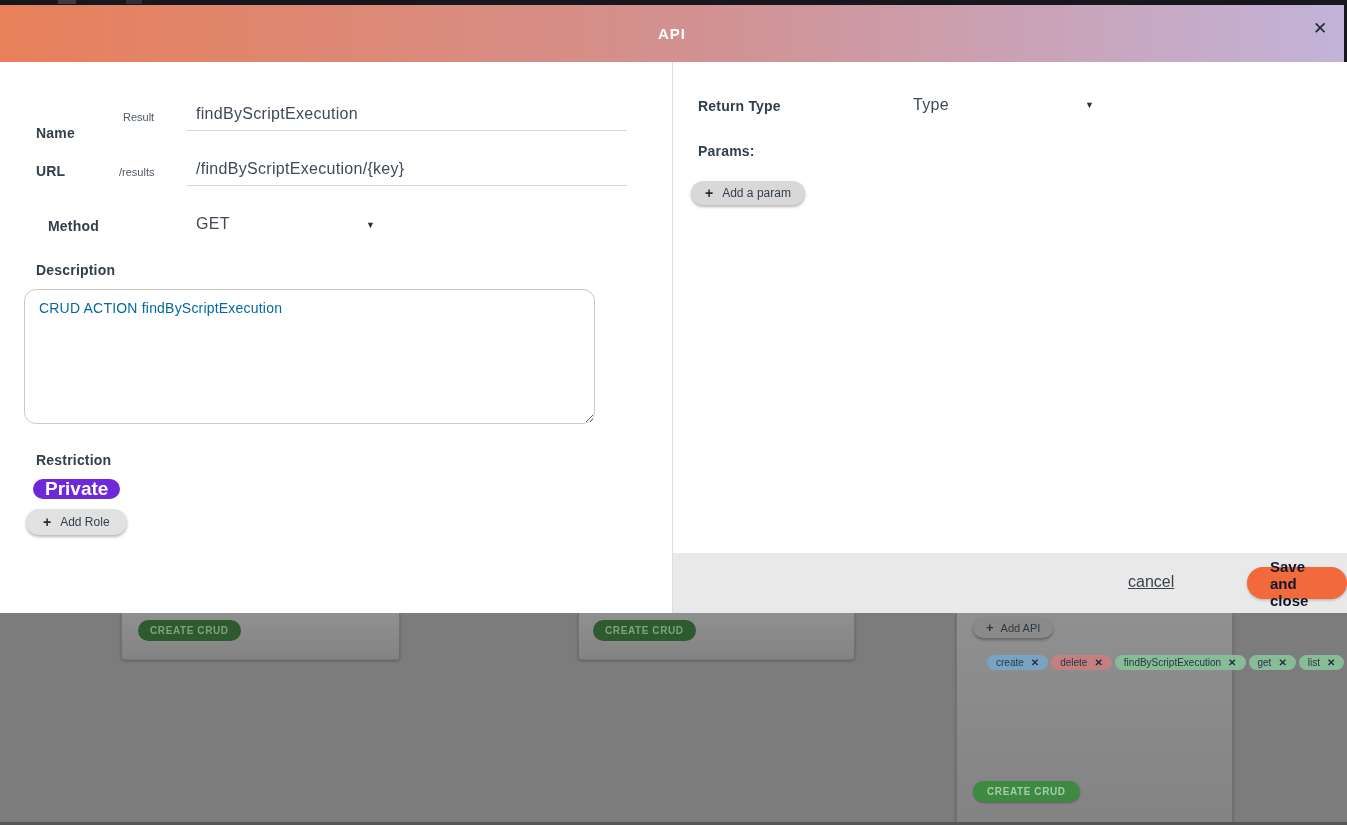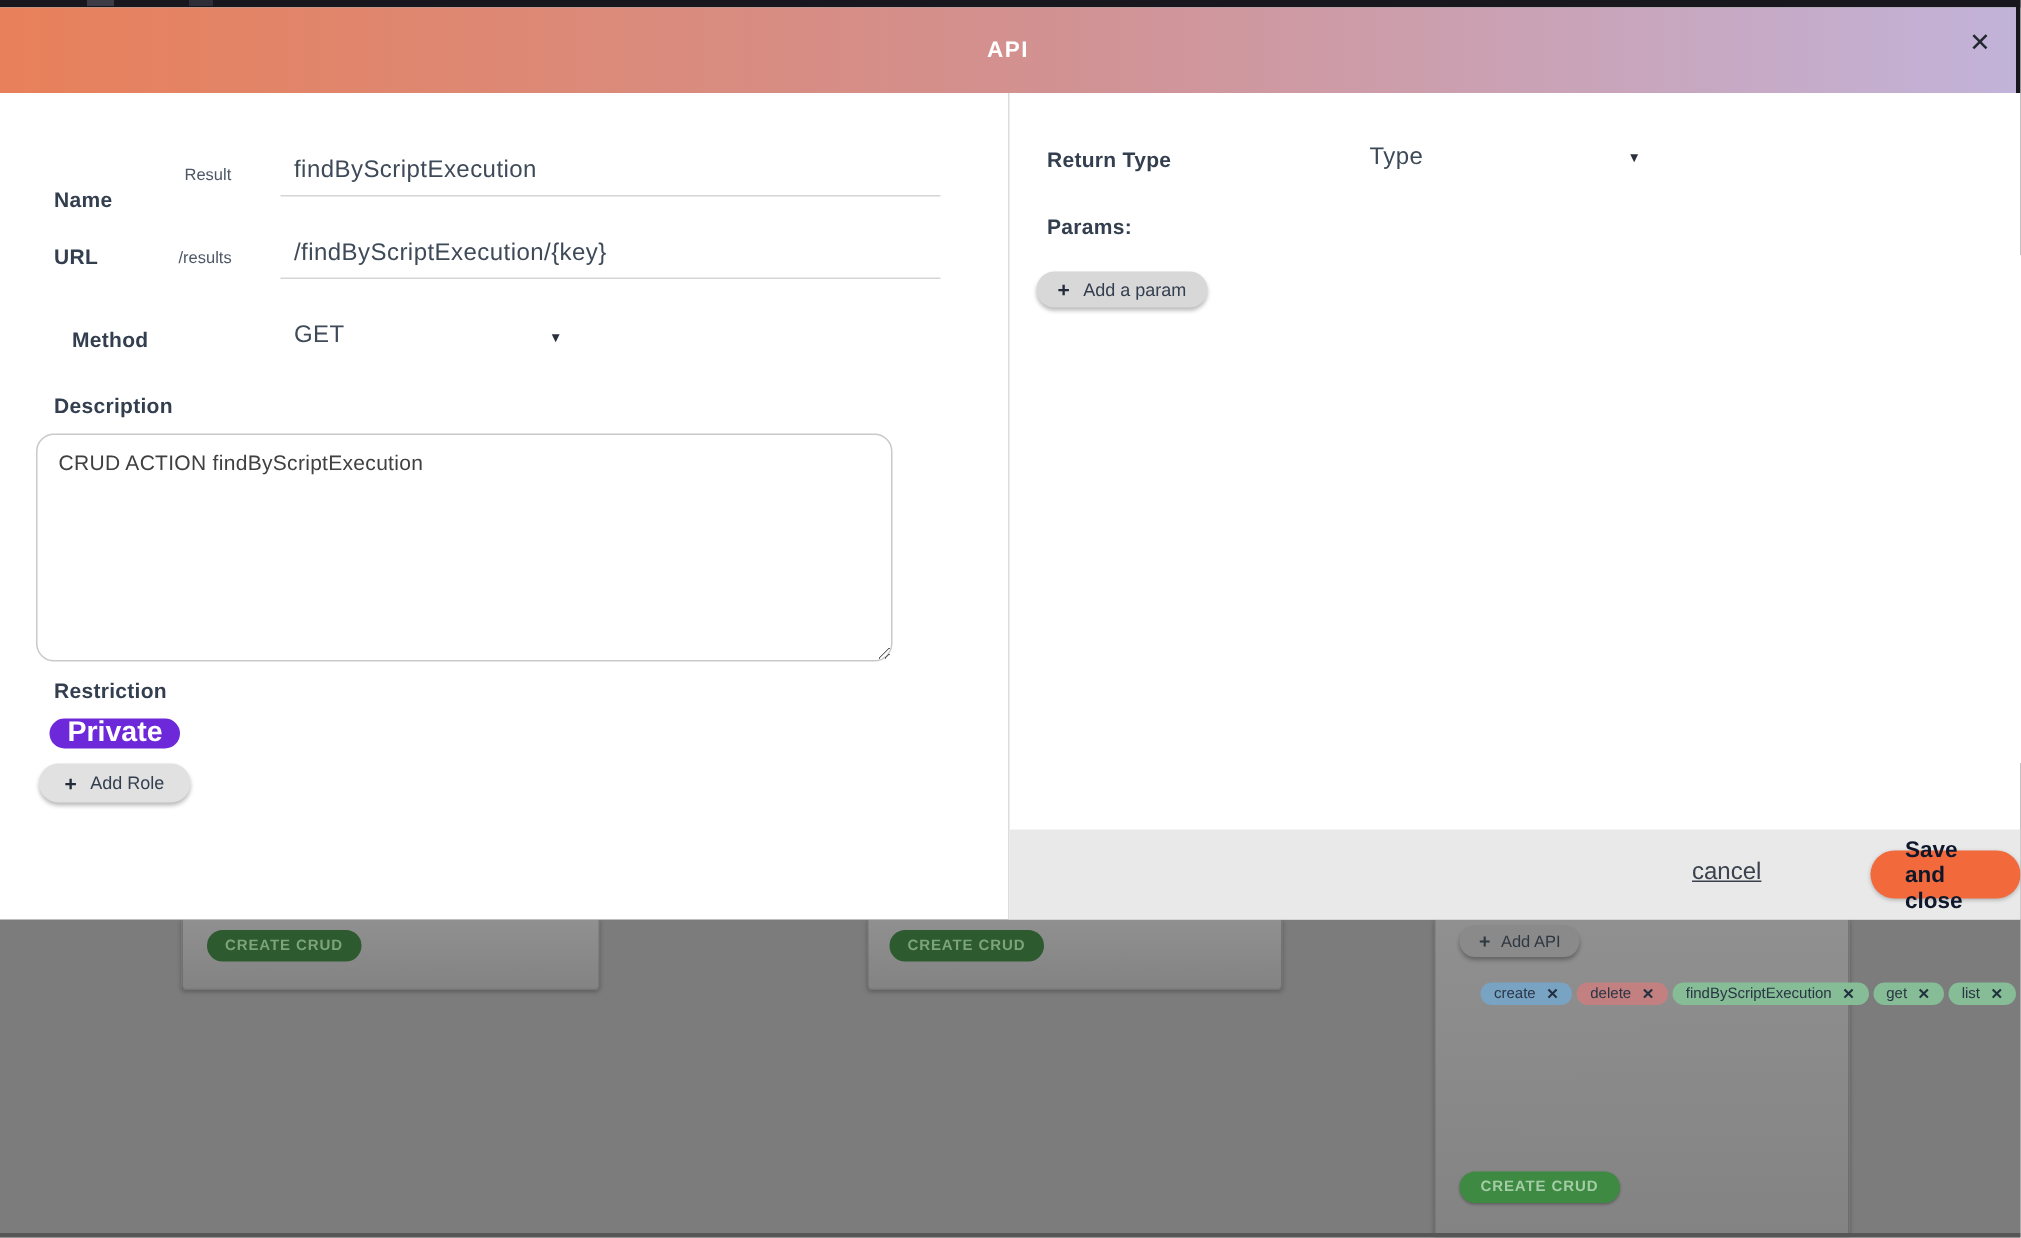--- a/index.html
+++ b/index.html
@@ -51,23 +51,23 @@
 
   .f-label { position:absolute; font-size:14px; font-weight:bold; color:#333e4f; letter-spacing:.2px; }
   .f-hint  { position:absolute; font-size:11px; color:#4d5765; }
   .f-value { position:absolute; font-size:16px; color:#3f4a59; letter-spacing:.3px; }
   .f-input { position:absolute; left:187px; width:440px; height:28px; border:none;
              border-bottom:1px solid #d5d5d5; outline:none; background:transparent;
              font-family:inherit; font-size:16px; color:#3f4a59; letter-spacing:.3px;
              padding:0 0 6px 9px; }
   .dd-arrow { position:absolute; font-size:9px; color:#2b313c; }
 
-  .desc-area { position:absolute; left:24px; top:289px; width:571px; height:152px;
+  .desc-area { position:absolute; left:24px; top:289px; width:571px; height:135px;
                border:1px solid #c9c9c9; border-radius:12px; padding:10px 14px;
-               font-family:inherit; font-size:14px; color:#404040; letter-spacing:.2px;
+               font-family:inherit; font-size:14px; color:#0369a1; letter-spacing:.2px;
                outline:none; background:#fff; resize:both; }
   .private-badge { position:absolute; left:33px; top:479px; height:20px; border-radius:10px;
                background:#6d28d9; color:#ffffff; font-size:19px; font-weight:bold;
                display:flex; align-items:center; padding:0 12px; }
   .pill-btn { position:absolute; border-radius:13px; background:#e1e1e1;
               box-shadow:0 2px 3px rgba(0,0,0,.28); color:#333e4f; font-size:12px;
               display:flex; align-items:center; gap:9px; cursor:pointer; }
   .pill-btn .plus { font-weight:bold; font-size:14px; color:#222b38; }
   .add-role-btn { left:26px; top:509px; height:26px; padding:0 17px; }
   .add-param-btn { left:691px; top:181px; height:24px; padding:0 14px; background:#d8d8d8; }

